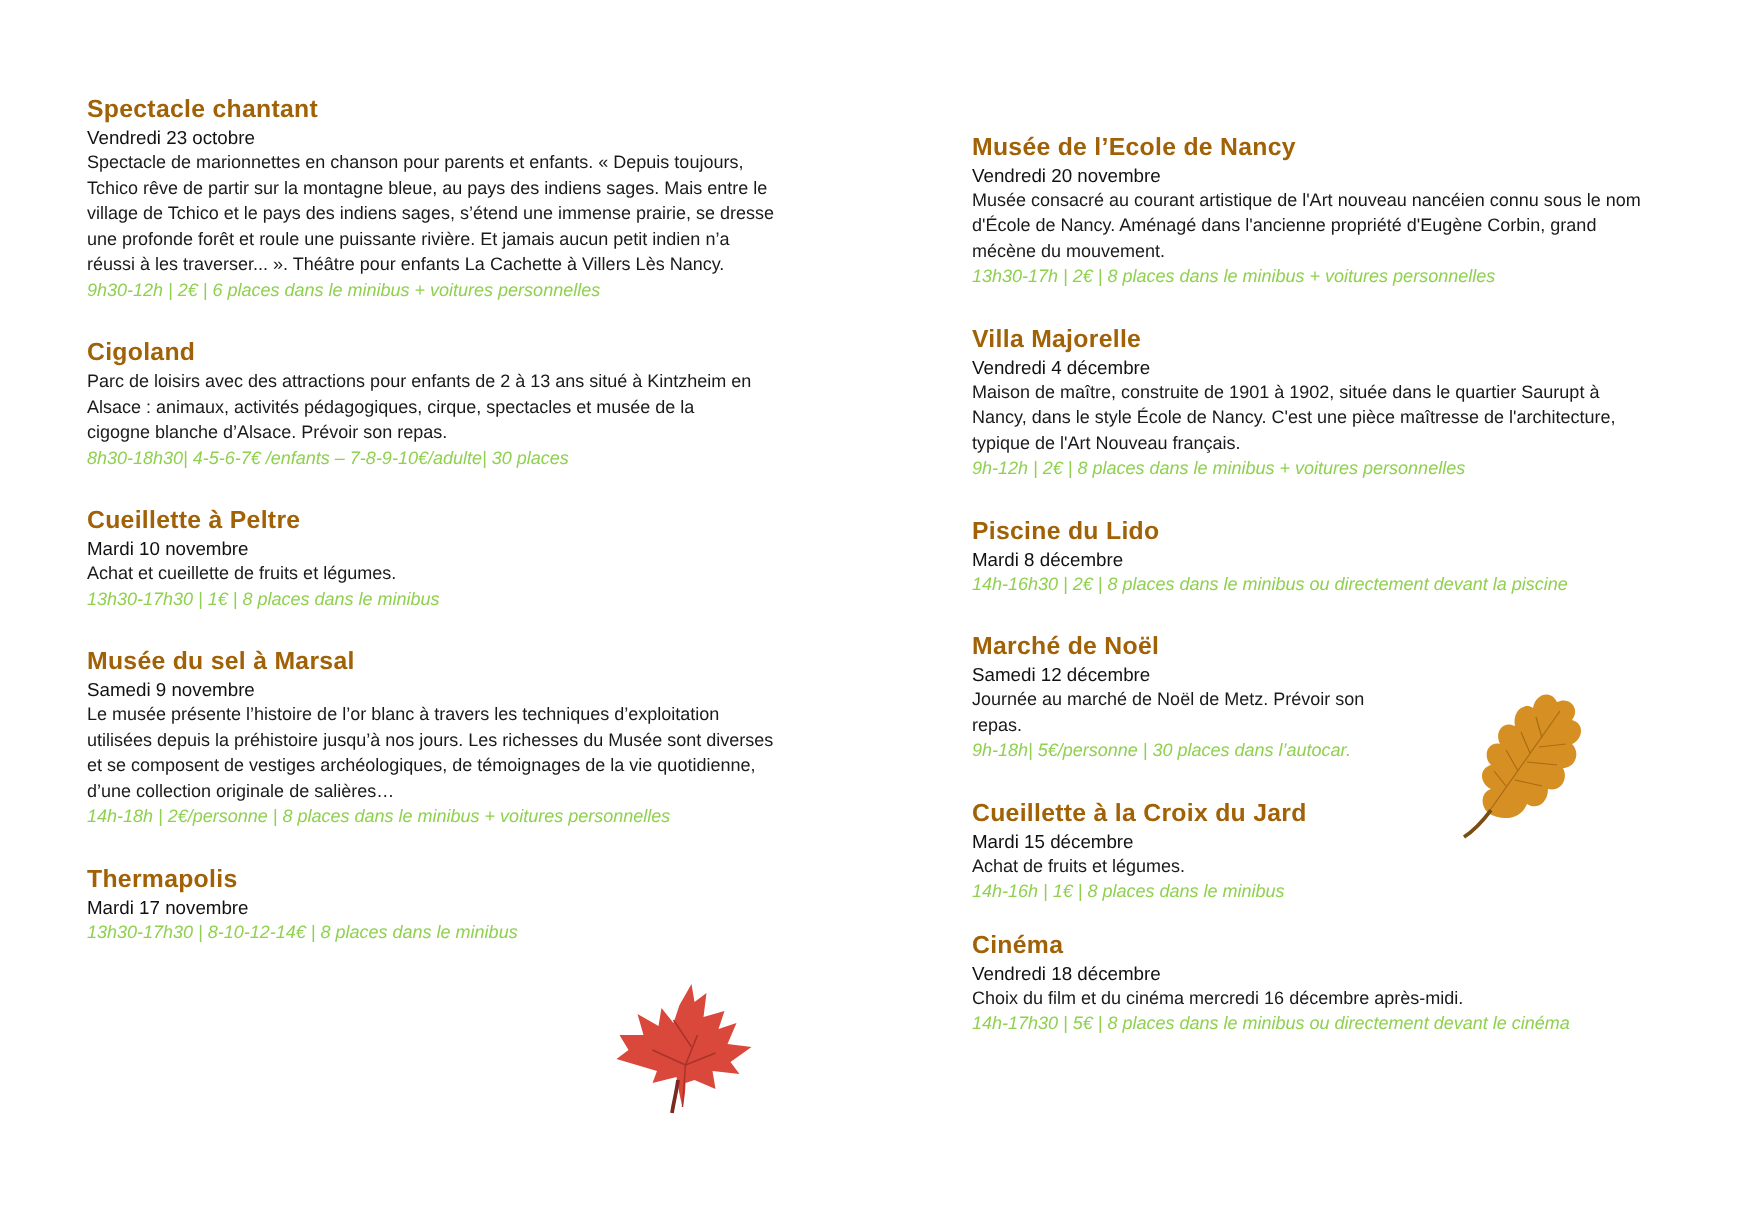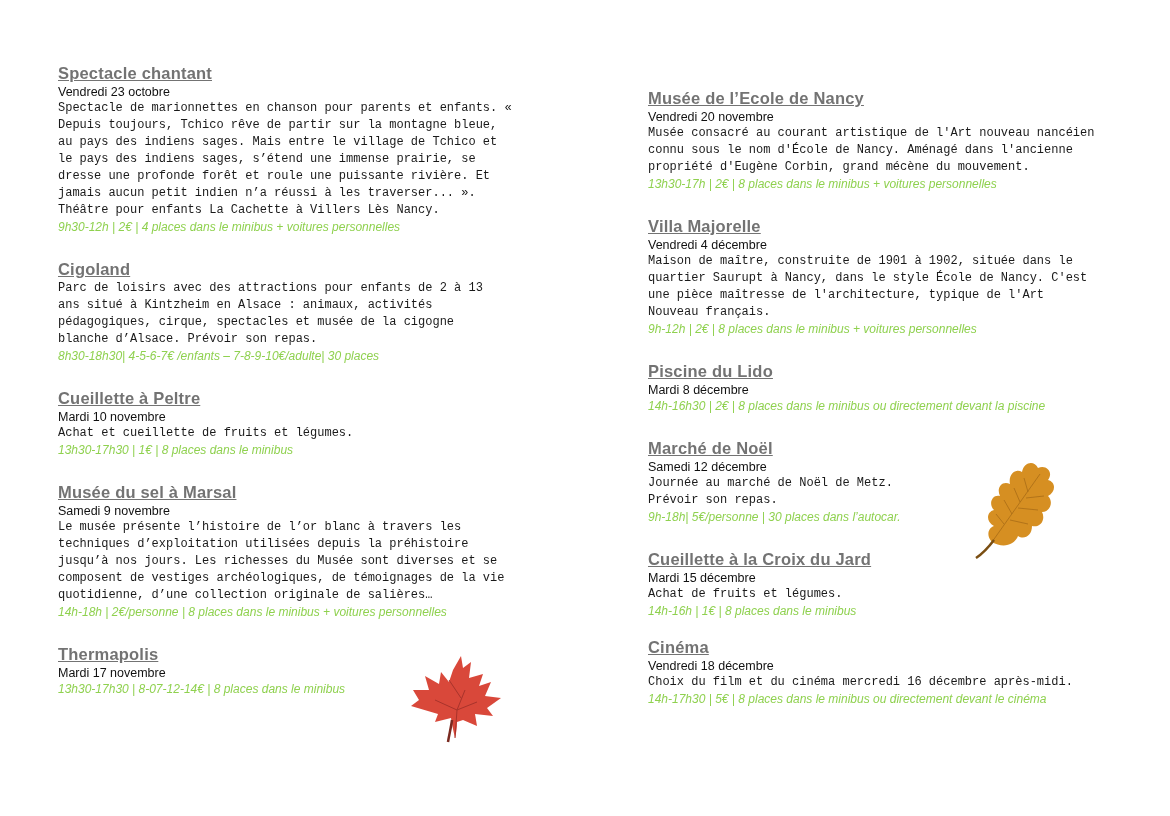--- a/index.html
+++ b/index.html
@@ -2,35 +2,35 @@
 <html><head>
 <meta charset="utf-8">
 <style>
   html, body { margin:0; padding:0; background:#ffffff; }
   body { width:1170px; height:816px; position:relative; overflow:hidden;
          font-family:"Liberation Sans", sans-serif; color:#111; }
   .col { position:absolute; }
   #col-left { left:58px; top:62px; width:460px; }
   #col-right { left:648px; top:87px; width:450px; }
   .event { margin-bottom:16px; }
-  .title { color:#737373; font-size:16.5px; font-weight:bold; line-height:22px; letter-spacing:0.2px;text-decoration:underline; }
+  .title { color:#a16207; font-size:16.5px; font-weight:bold; line-height:22px; letter-spacing:0.2px; }
   .date { font-weight:normal; font-size:12.5px; line-height:16px; color:#111; }
-  .desc { font-size:12px; line-height:17px; color:#1a1a1a;font-family:Liberation Mono, monospace; }
+  .desc { font-size:12px; line-height:17px; color:#1a1a1a; }
   .info { font-style:italic; font-size:12px; line-height:17px; color:#8fd14f; }
   .leaf { position:absolute; }
 </style>
 </head>
 <body>
 
 <div class="col" id="col-left">
   <div class="event">
     <div class="title">Spectacle chantant</div>
     <div class="date">Vendredi 23 octobre</div>
     <div class="desc">Spectacle de marionnettes en chanson pour parents et enfants. « Depuis toujours, Tchico rêve de partir sur la montagne bleue, au pays des indiens sages. Mais entre le village de Tchico et le pays des indiens sages, s’étend une immense prairie, se dresse une profonde forêt et roule une puissante rivière. Et jamais aucun petit indien n’a réussi à les traverser... ». Théâtre pour enfants La Cachette à Villers Lès Nancy.</div>
-    <div class="info">9h30-12h | 2€ | 4 places dans le minibus + voitures personnelles</div>
+    <div class="info">9h30-12h | 2€ | 6 places dans le minibus + voitures personnelles</div>
   </div>
   <div class="event" style="margin-top:22px">
     <div class="title">Cigoland</div>
     <div class="desc" style="width:445px">Parc de loisirs avec des attractions pour enfants de 2 à 13 ans situé à Kintzheim en Alsace : animaux, activités pédagogiques, cirque, spectacles et musée de la cigogne blanche d’Alsace. Prévoir son repas.</div>
     <div class="info">8h30-18h30| 4-5-6-7€ /enfants – 7-8-9-10€/adulte| 30 places</div>
   </div>
   <div class="event" style="margin-top:22px">
     <div class="title">Cueillette à Peltre</div>
     <div class="date">Mardi 10 novembre</div>
     <div class="desc">Achat et cueillette de fruits et légumes.</div>
@@ -38,21 +38,21 @@
   </div>
   <div class="event" style="margin-top:22px">
     <div class="title">Musée du sel à Marsal</div>
     <div class="date">Samedi 9 novembre</div>
     <div class="desc">Le musée présente l’histoire de l’or blanc à travers les techniques d’exploitation utilisées depuis la préhistoire jusqu’à nos jours. Les richesses du Musée sont diverses et se composent de vestiges archéologiques, de témoignages de la vie quotidienne, d’une collection originale de salières…</div>
     <div class="info">14h-18h | 2€/personne | 8 places dans le minibus + voitures personnelles</div>
   </div>
   <div class="event" style="margin-top:22px">
     <div class="title">Thermapolis</div>
     <div class="date">Mardi 17 novembre</div>
-    <div class="info">13h30-17h30 | 8-07-12-14€ | 8 places dans le minibus</div>
+    <div class="info">13h30-17h30 | 8-10-12-14€ | 8 places dans le minibus</div>
   </div>
 </div>
 
 <div class="col" id="col-right">
   <div class="event">
     <div class="title">Musée de l’Ecole de Nancy</div>
     <div class="date">Vendredi 20 novembre</div>
     <div class="desc">Musée consacré au courant artistique de l'Art nouveau nancéien connu sous le nom d'École de Nancy. Aménagé dans l'ancienne propriété d'Eugène Corbin, grand mécène du mouvement.</div>
     <div class="info">13h30-17h | 2€ | 8 places dans le minibus + voitures personnelles</div>
   </div>

